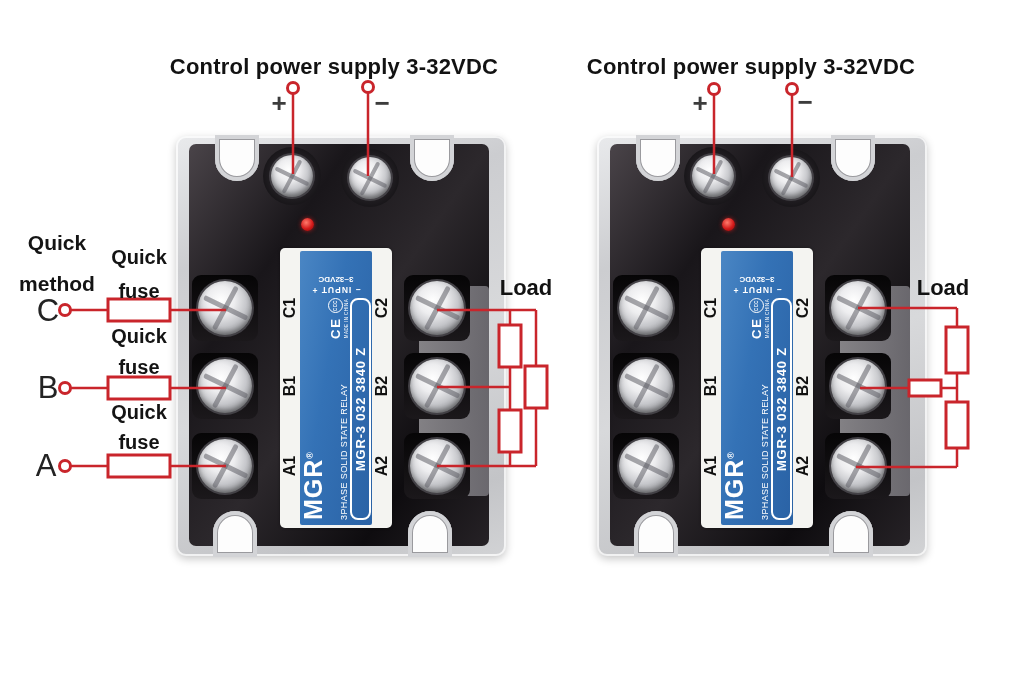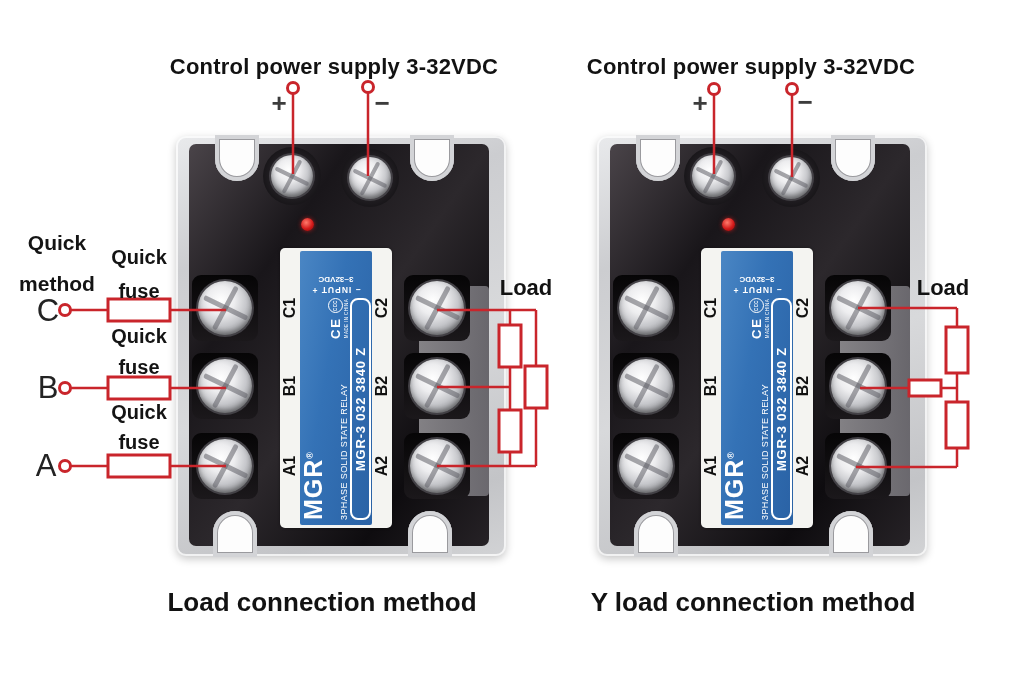--- a/index.html
+++ b/index.html
@@ -287,22 +287,20 @@
   <div class="abs ctr qf" style="left:139px;top:336px;">Quick</div>
   <div class="abs ctr qf" style="left:139px;top:367px;">fuse</div>
   <div class="abs ctr qf" style="left:139px;top:412px;">Quick</div>
   <div class="abs ctr qf" style="left:139px;top:442px;">fuse</div>
 
   <div class="abs ctr phase" style="left:48px;top:311px;">C</div>
   <div class="abs ctr phase" style="left:48px;top:388px;">B</div>
   <div class="abs ctr phase" style="left:46px;top:466px;">A</div>
 
   <div class="abs ctr loadlbl" style="left:526px;top:288px;">Load</div>
-  <div class="abs ctr caption" style="left:322px;top:602px;">Load connection method</div>
 
   <div class="abs ctr heading" style="left:751px;top:67px;">Control power supply 3-32VDC</div>
   <div class="abs ctr sign" style="left:700px;top:103px;">+</div>
   <div class="abs ctr sign" style="left:805px;top:102px;">−</div>
 
   <div class="abs ctr loadlbl" style="left:943px;top:288px;">Load</div>
-  <div class="abs ctr caption" style="left:753px;top:602px;">Y load connection method</div>
 
 </div>
 
 </body></html>

